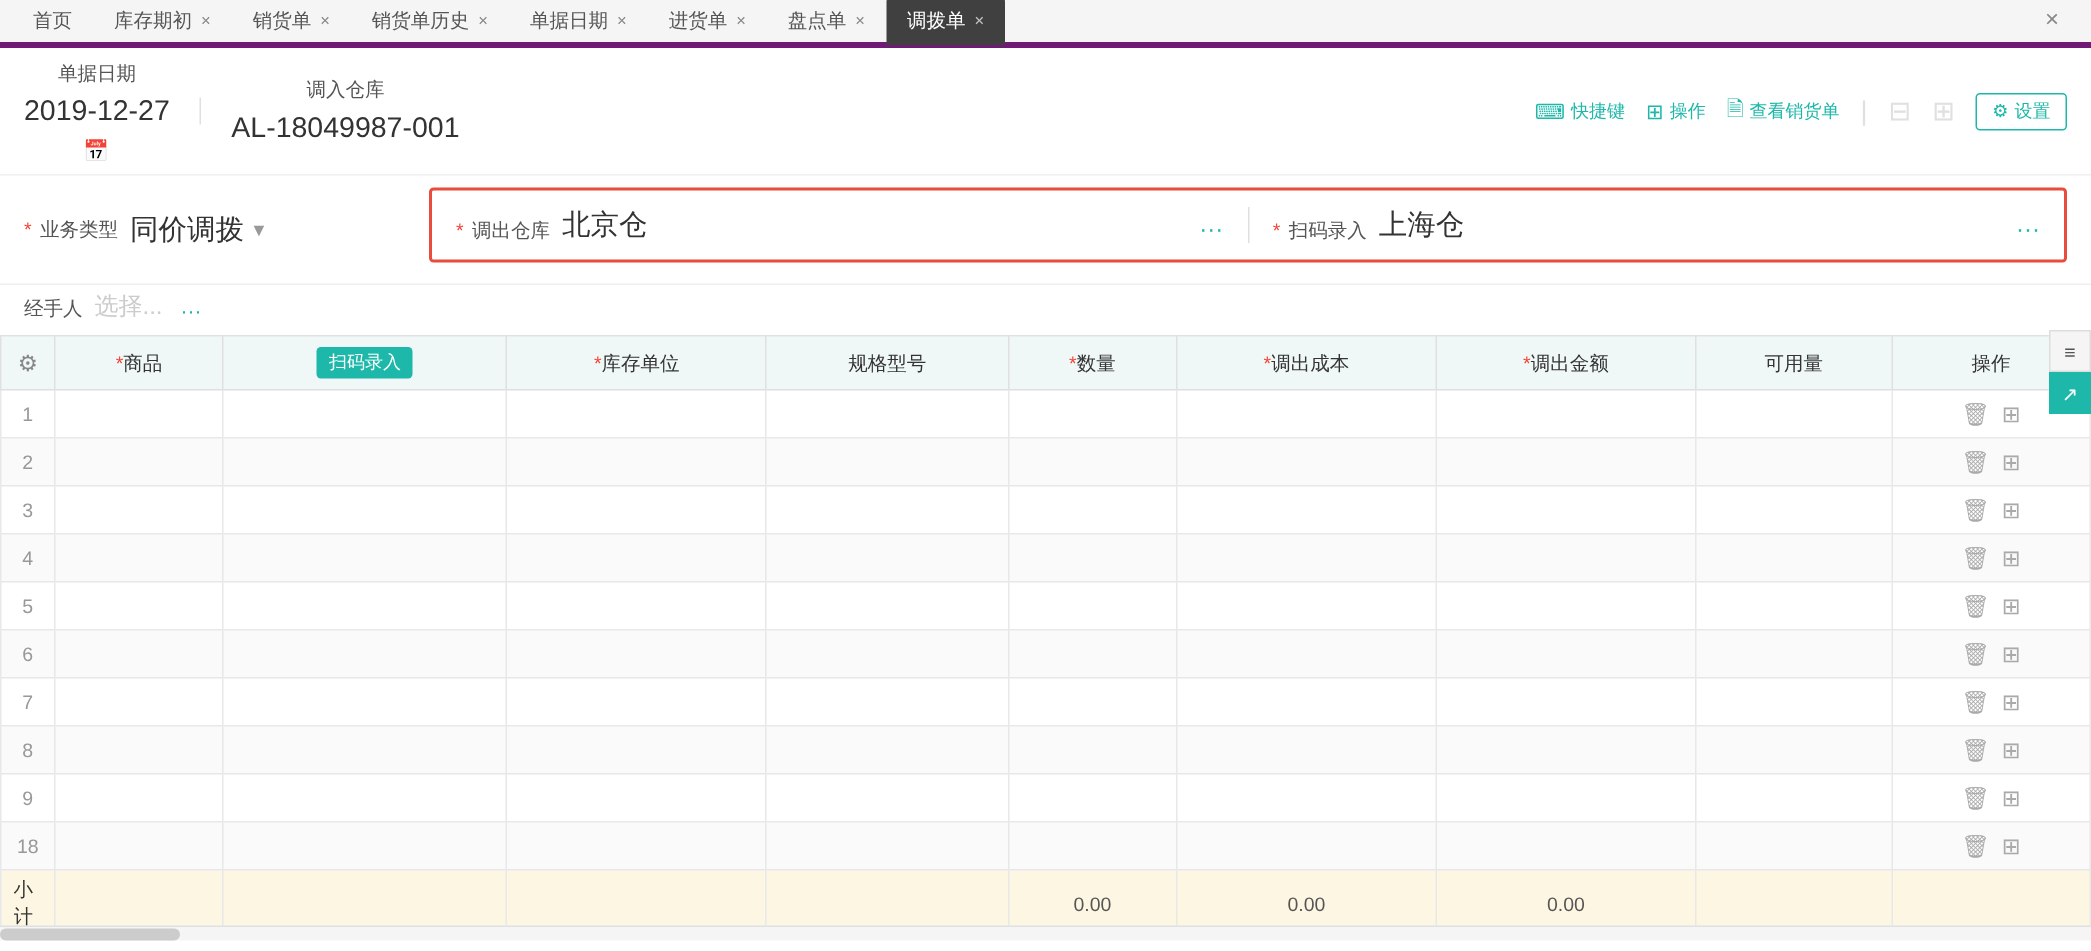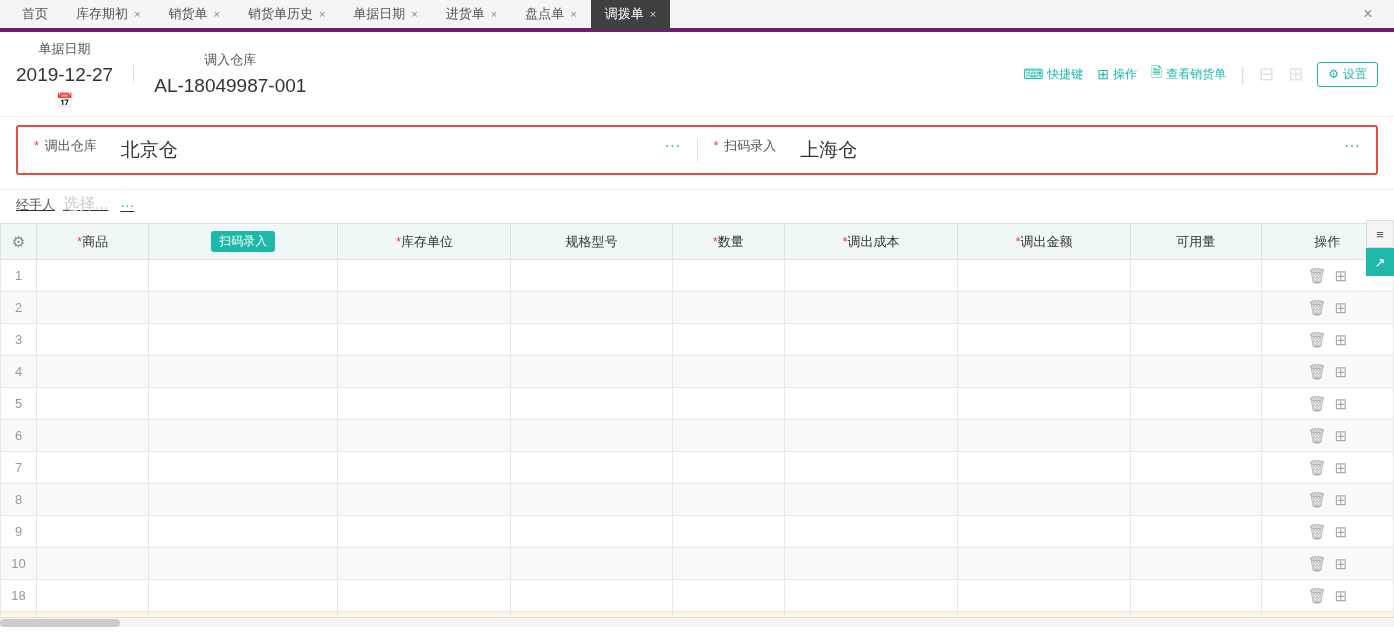--- a/index.html
+++ b/index.html
@@ -108,22 +108,22 @@
       border-radius: 3px;
       padding: 10px 16px;
       display: flex;
       align-items: center;
       gap: 0;
       margin-bottom: 6px;
       flex: 1;
     }
     .warehouse-section {
       display: flex;
-      align-items: flex-start;
-      gap: 24px;
+      align-items: flex-end;
+      gap: 8px;
       flex: 1;
     }
     .warehouse-divider {
       width: 1px;
       height: 24px;
       background: #e0e0e0;
       margin: 0 16px;
     }
     .ellipsis-btn {
       color: #1db8a9;
@@ -286,24 +286,23 @@
       display: flex;
       align-items: center;
       gap: 4px;
       cursor: pointer;
     }
     .dropdown-arrow { color: #999; font-size: 12px; }
 
     
     .person-row {
       display: flex;
-      align-items: center;
+      align-items: flex-end;
       padding: 4px 16px 8px 16px;
       gap: 8px;
-      text-decoration: underline;
     }
   </style>
 </head>
 <body>
 
 <div class="tab-bar">
   <div class="tab-item">
     <span>首页</span>
   </div>
   <div class="tab-item">
@@ -370,20 +369,30 @@
     <span style="color:#e0e0e0; font-size:18px;">⊞</span>
     <div class="settings-btn">
       <span>⚙</span>
       <span>设置</span>
     </div>
   </div>
 </div>
 
 <div class="middle-section">
 
+  <div class="business-type-section">
+    <span class="form-label">
+      <span class="required-star">*</span>
+      <span>业务类型</span>
+    </span>
+    <div class="dropdown-select">
+      <span class="form-value">同价调拨</span>
+      <span class="dropdown-arrow">▼</span>
+    </div>
+  </div>
 
   <div class="warehouse-box">
 
     <div class="warehouse-section">
       <span class="form-label">
         <span class="required-star">*</span>
         <span>调出仓库</span>
       </span>
       <span class="form-value">北京仓</span>
       <span class="ellipsis-btn">···</span>
@@ -587,37 +596,20 @@
       <td></td>
       <td></td>
       <td>
         <div class="action-icons">
           <span class="action-icon" title="删除">🗑</span>
           <span class="action-icon" title="复制">⊞</span>
         </div>
       </td>
     </tr>
         <tr>
-      <td class="row-num">10</td>
-      <td></td>
-      <td></td>
-      <td></td>
-      <td></td>
-      <td></td>
-      <td></td>
-      <td></td>
-      <td></td>
-      <td>
-        <div class="action-icons">
-          <span class="action-icon" title="删除">🗑</span>
-          <span class="action-icon" title="复制">⊞</span>
-        </div>
-      </td>
-    </tr>
-        <tr>
       <td class="row-num">18</td>
       <td></td>
       <td></td>
       <td></td>
       <td></td>
       <td></td>
       <td></td>
       <td></td>
       <td></td>
       <td>

